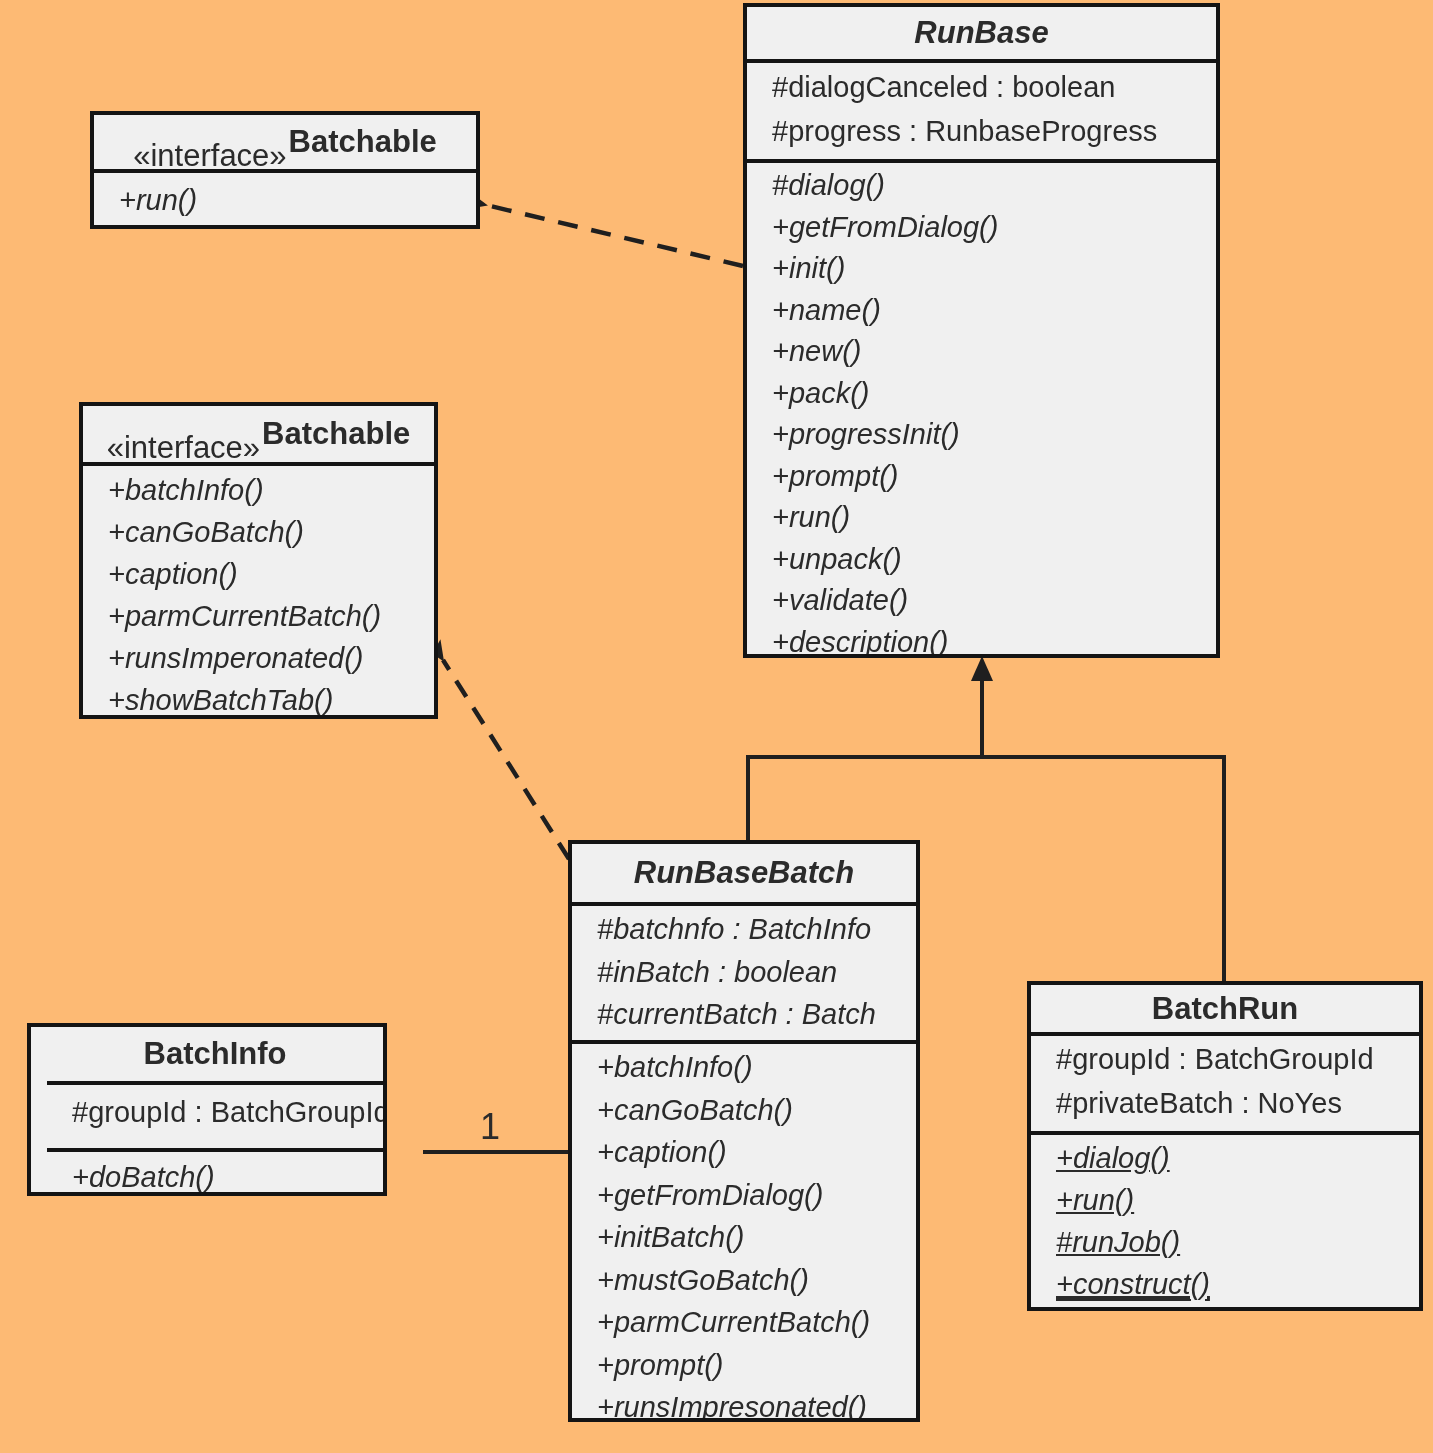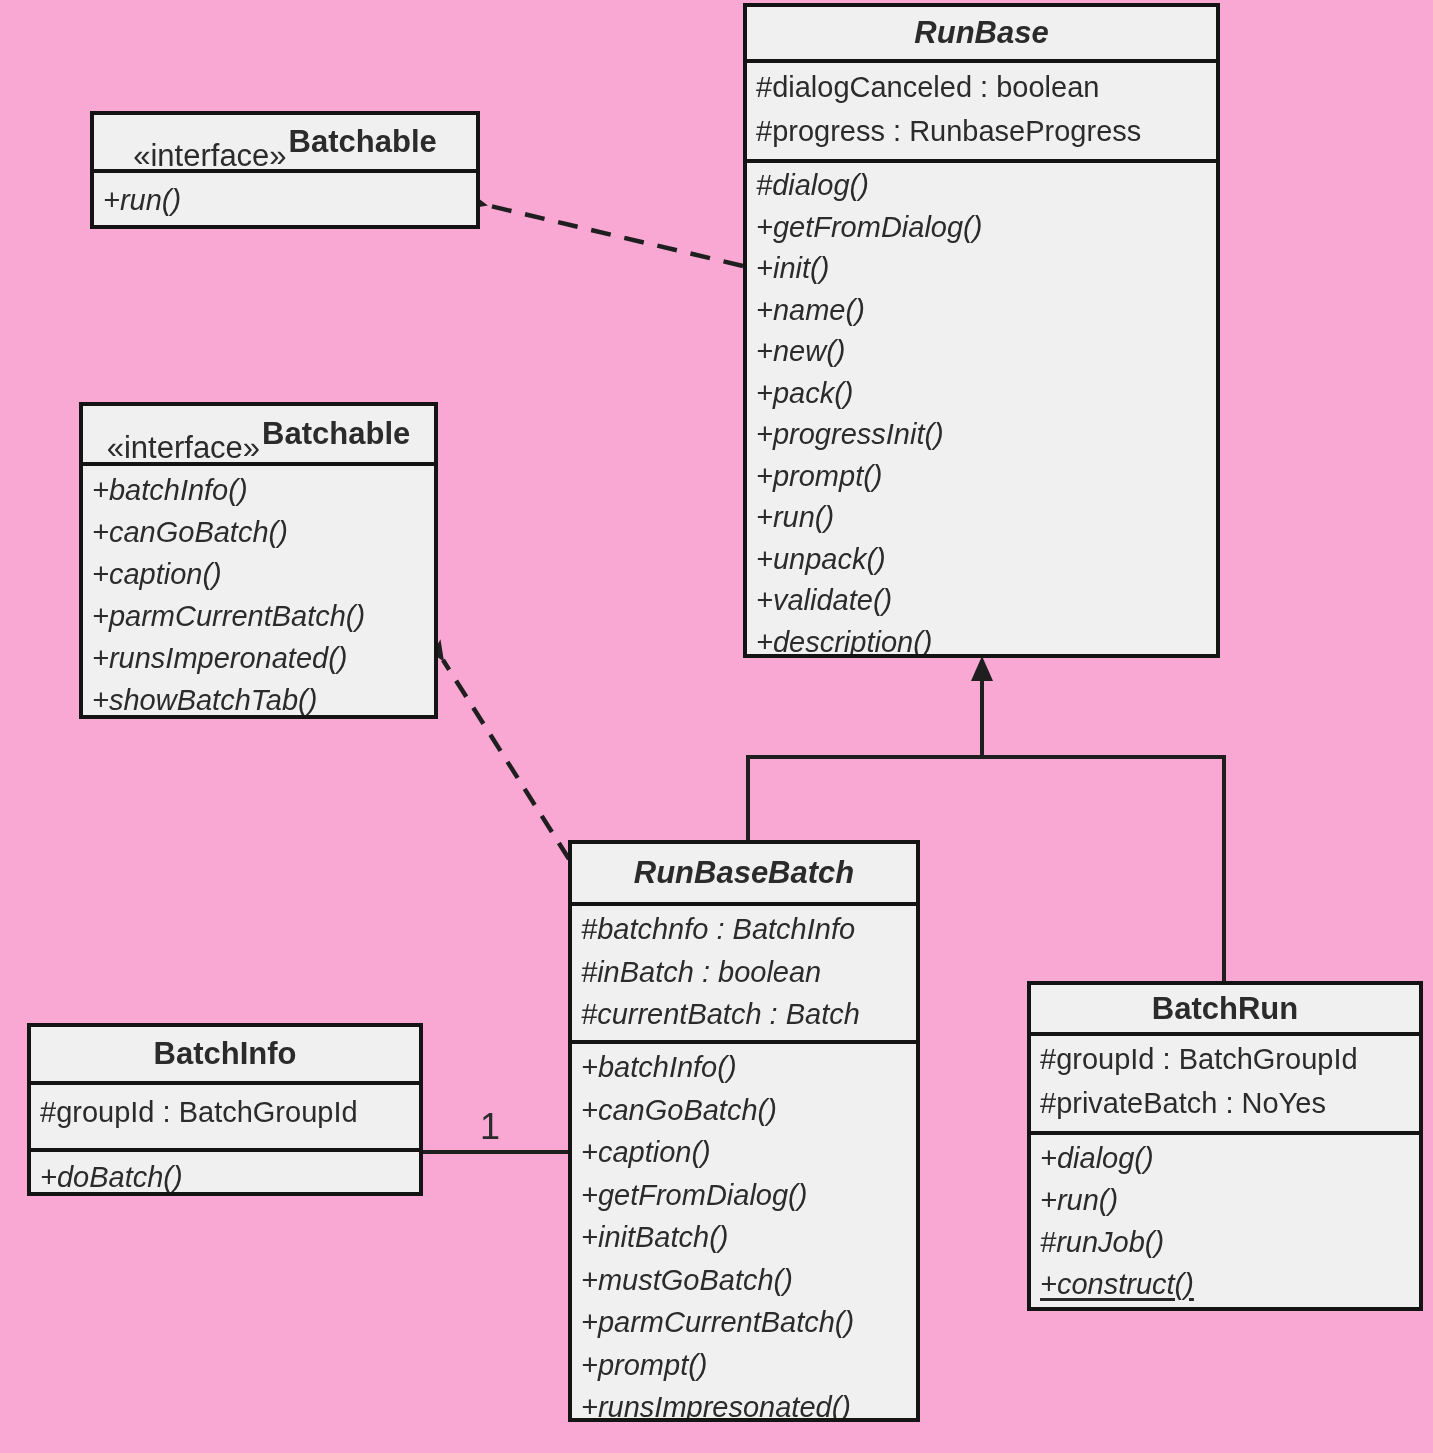--- a/index.html
+++ b/index.html
@@ -1,19 +1,19 @@
 <!DOCTYPE html>
 <html><head>
 <meta charset="utf-8">
 <style>
   html,body{margin:0;padding:0;background:#ffffff;}
   .canvas{
     position:relative;
     width:1433px;height:1453px;
-    background:#f9a8d4;
+    background:#fdba74;
     font-family:"Liberation Sans","DejaVu Sans",sans-serif;
     color:#2b2b2b;
     overflow:hidden;
   }
   .wires{position:absolute;left:0;top:0;width:1433px;height:1453px;z-index:0;}
 
   .uml-class{
     position:absolute;
     box-sizing:border-box;
     background:#f0f0f0;
@@ -29,20 +29,21 @@
     white-space:nowrap;
   }
   .cls-header.abstract{font-style:italic;}
   .stereo{font-weight:normal;margin-right:2px;margin-top:28px;}
   .sec{border-top:4px solid #141414;flex:0 0 auto;overflow:hidden;padding:2px 0 0 0;}
   .sec.grow{flex:1 1 auto;}
   .member{
     padding-left:9px;
     font-size:29px;
     white-space:nowrap;
+    margin-left:16px;
   }
   .methods .member{font-style:italic;}
   .member.static{text-decoration:underline;text-decoration-thickness:2.5px;text-underline-offset:4px;}
 
   
   .c-runbase{left:743px;top:3px;width:477px;height:655px;}
   .c-runbase .cls-header{height:52px;}
   .c-runbase .attrs{height:94px;line-height:44px;}
   .c-runbase .methods{line-height:41.5px;}
 
@@ -52,29 +53,29 @@
 
   .c-batchable{left:79px;top:402px;width:359px;height:317px;}
   .c-batchable .cls-header{height:56px;}
   .c-batchable .methods{line-height:42px;padding-top:3px;}
 
   .c-runbasebatch{left:568px;top:840px;width:352px;height:582px;}
   .c-runbasebatch .cls-header{height:58px;}
   .c-runbasebatch .attrs{height:132px;line-height:42.5px;font-style:italic;}
   .c-runbasebatch .methods{line-height:42.5px;}
 
-  .c-batchinfo{left:27px;top:1023px;width:396px;height:173px;}
+  .c-batchinfo{left:27px;top:1023px;width:360px;height:173px;padding-left:16px;}
   .c-batchinfo .cls-header{height:54px;}
   .c-batchinfo .attrs{height:61px;line-height:50px;}
   .c-batchinfo .methods{line-height:46px;}
 
   .c-batchrun{left:1027px;top:981px;width:396px;height:330px;}
   .c-batchrun .cls-header{height:47px;}
   .c-batchrun .attrs{height:94px;line-height:44px;padding-top:1px;}
-  .c-batchrun .methods{line-height:42px;}
+  .c-batchrun .methods{line-height:42px;text-decoration:underline;}
 
   .mult-label{
     position:absolute;left:468px;top:1106px;width:44px;
     text-align:center;font-size:36px;color:#2b2b2b;z-index:1;
   }
 </style>
 </head>
 <body>
 
 <div class="canvas">

